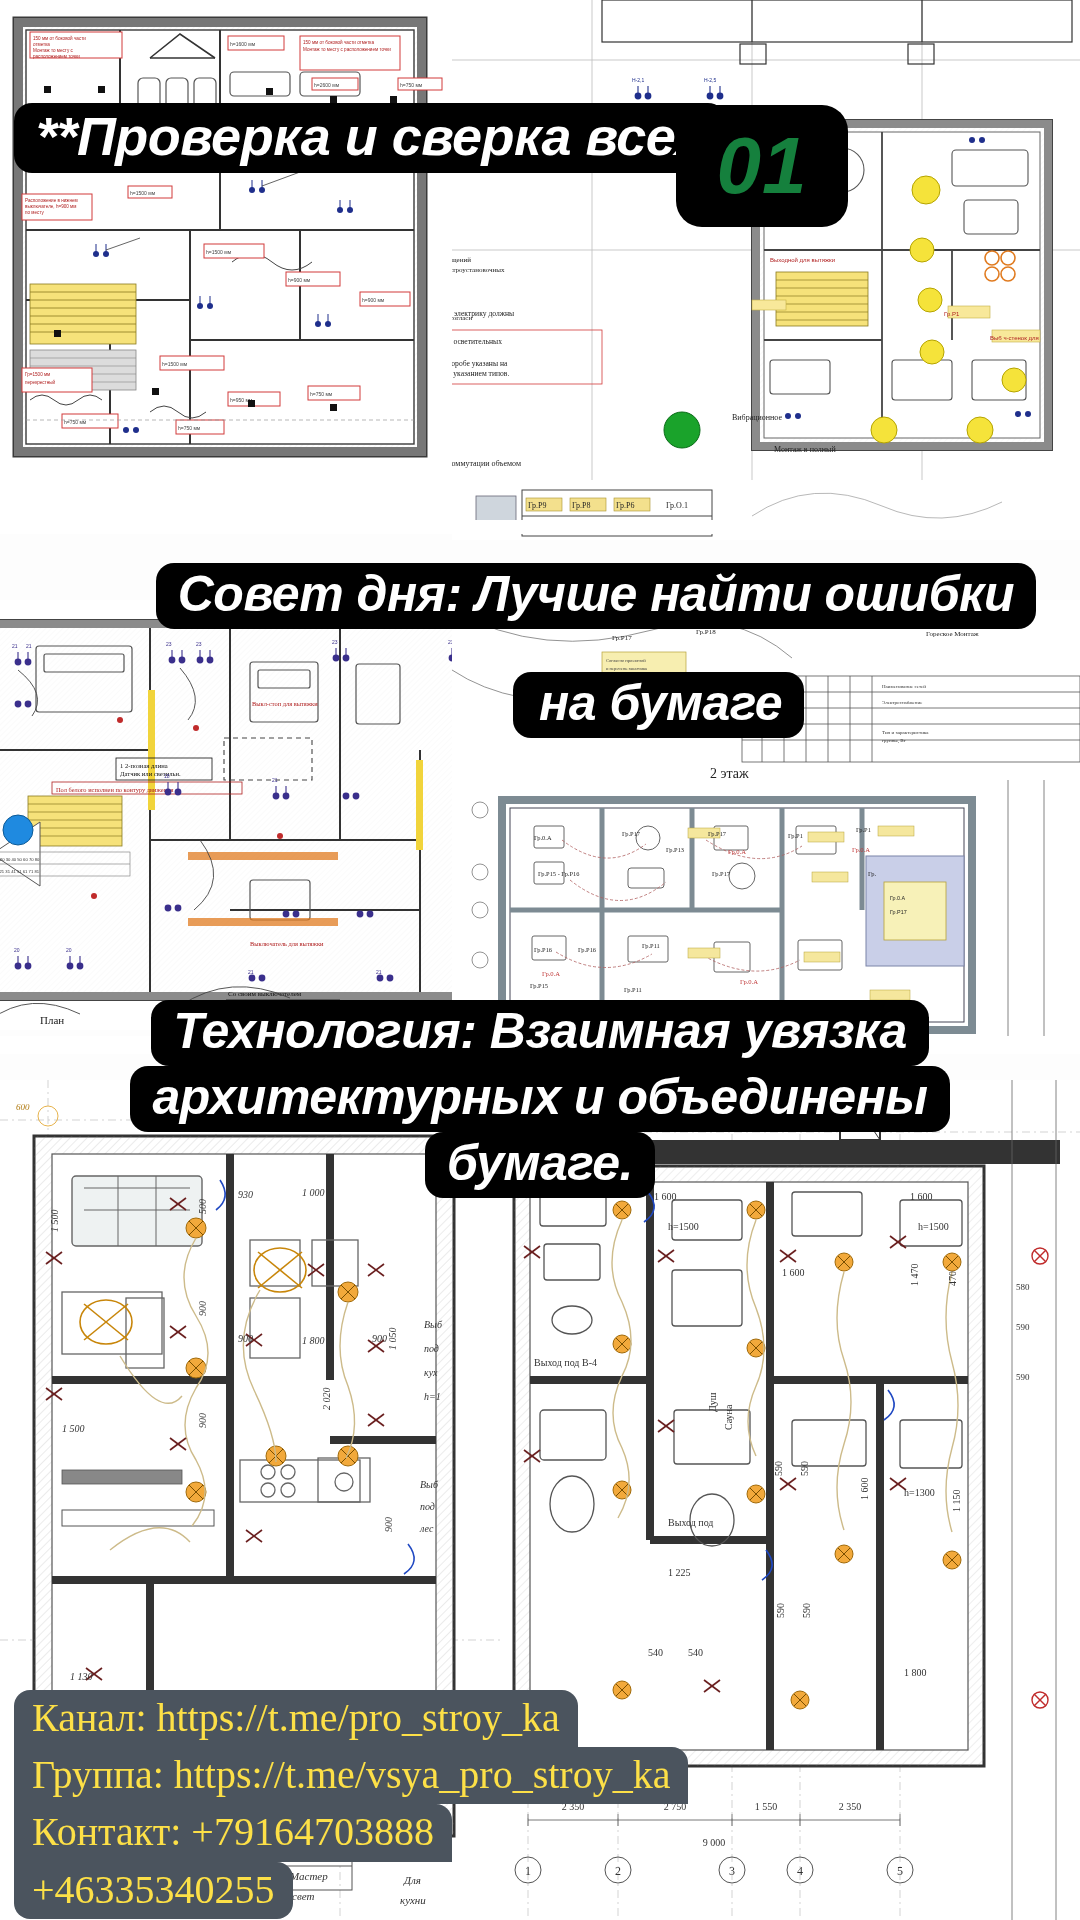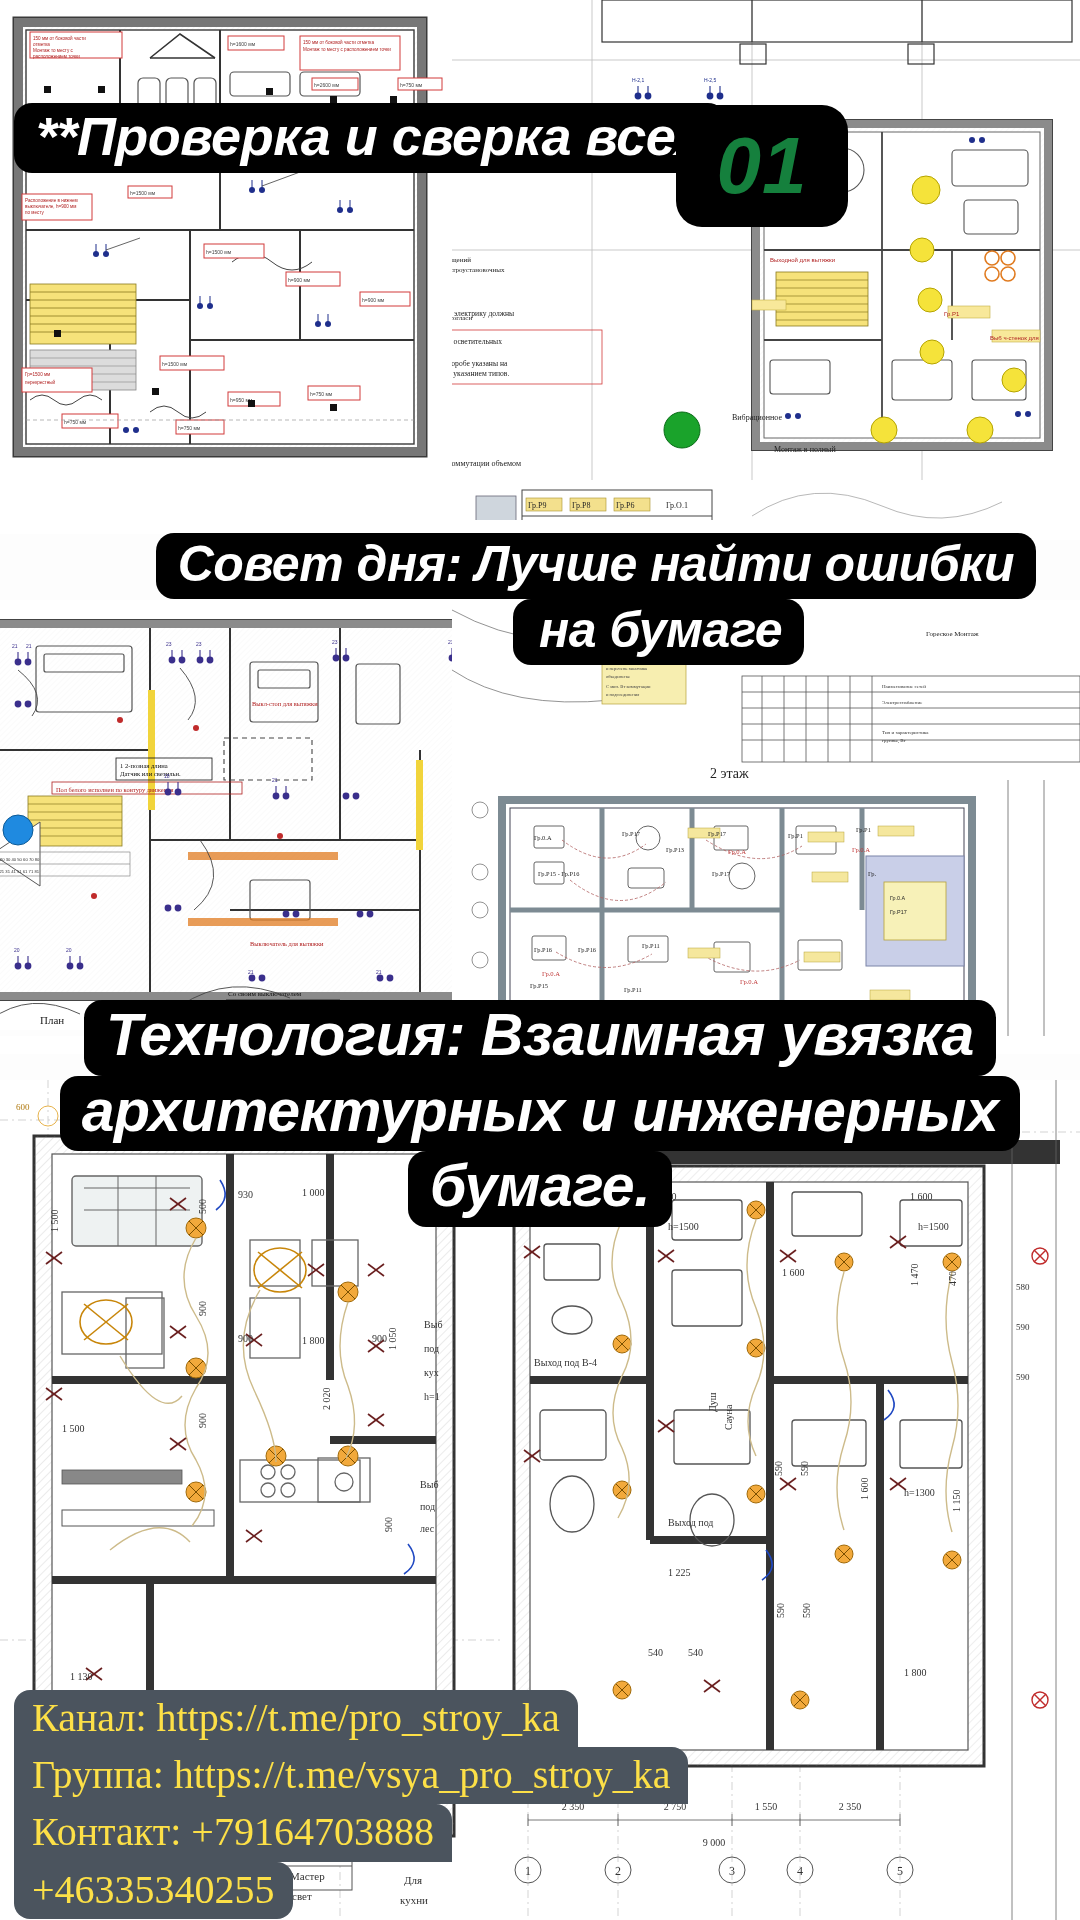--- a/index.html
+++ b/index.html
@@ -38,21 +38,21 @@
     font-weight: bold;
     border-radius: 18px;
     padding: 4px 22px 8px 22px;
     line-height: 1.08;
     white-space: nowrap;
     letter-spacing: -0.5px;
     text-shadow: 0 0 1px #000;
   }
   .cap-a { font-size: 54px; }
   .cap-b { font-size: 50px; }
-  .cap-c { font-size: 59px; }
+  .cap-c { font-size: 50px; }
 
   
   .al-left  { align-items: flex-start; }
   .al-right { align-items: flex-end; }
   .al-center{ align-items: center; }
 
   
   #badge {
     position: absolute;
     left: 676px; top: 105px;
@@ -773,21 +773,21 @@
 
       <g stroke="#666" stroke-width="0.8" fill="none">
         <line x1="556" y1="180" x2="556" y2="440"></line>
         <line x1="592" y1="180" x2="592" y2="440"></line>
       </g>
     </svg>
   </div>
 
   <div class="sep" style="top:1036px; height:18px;"></div>
 
-  <div class="panel" style="left:0px; top:1080px; width:500px; height:840px;">
+  <div class="panel" style="left:0px; top:1080px; width:500px; height:840px;font-style:italic;">
     <svg viewBox="0 0 500 840" preserveAspectRatio="none">
       <rect width="500" height="840" fill="#ffffff"></rect>
 
       <g stroke="#c8c8c8" stroke-width="0.8" stroke-dasharray="8 4 2 4">
         <line x1="48" y1="0" x2="48" y2="840"></line>
         <line x1="216" y1="0" x2="216" y2="840"></line>
         <line x1="340" y1="0" x2="340" y2="840"></line>
         <line x1="0" y1="40" x2="500" y2="40"></line>
         <line x1="0" y1="560" x2="500" y2="560"></line>
       </g>
@@ -1192,28 +1192,28 @@
   </div>
 
   <div class="cap-wrap al-left" style="left:14px; top:103px;">
     <span class="cap-line cap-a">**Проверка и сверка всех</span>
   </div>
 
   <div id="badge">
     <span>01</span>
   </div>
 
-  <div class="cap-wrap al-right" style="left:0px; top:533px; width:1036px;">
+  <div class="cap-wrap al-right" style="left:0px; top:563px; width:1036px;gap:43px;">
     <span class="cap-line cap-b">Совет дня: Лучше найти ошибки</span>
     <span class="cap-line cap-b" style="margin-right:232px;padding-left:26px;">на бумаге</span>
   </div>
 
   <div class="cap-wrap al-center" style="left:0px; top:1000px; width:1080px;">
     <span class="cap-line cap-c">Технология: Взаимная увязка</span>
-    <span class="cap-line cap-c">архитектурных и инженерных</span>
+    <span class="cap-line cap-c">архитектурных и объединены</span>
     <span class="cap-line cap-c">бумаге.</span>
   </div>
 
   <div id="contact">
     <span class="c-line">Канал: https://t.me/pro_stroy_ka</span>
     <span class="c-line">Группа: https://t.me/vsya_pro_stroy_ka</span>
     <span class="c-line">Контакт: +79164703888</span>
     <span class="c-line">+46335340255</span>
   </div>
 

